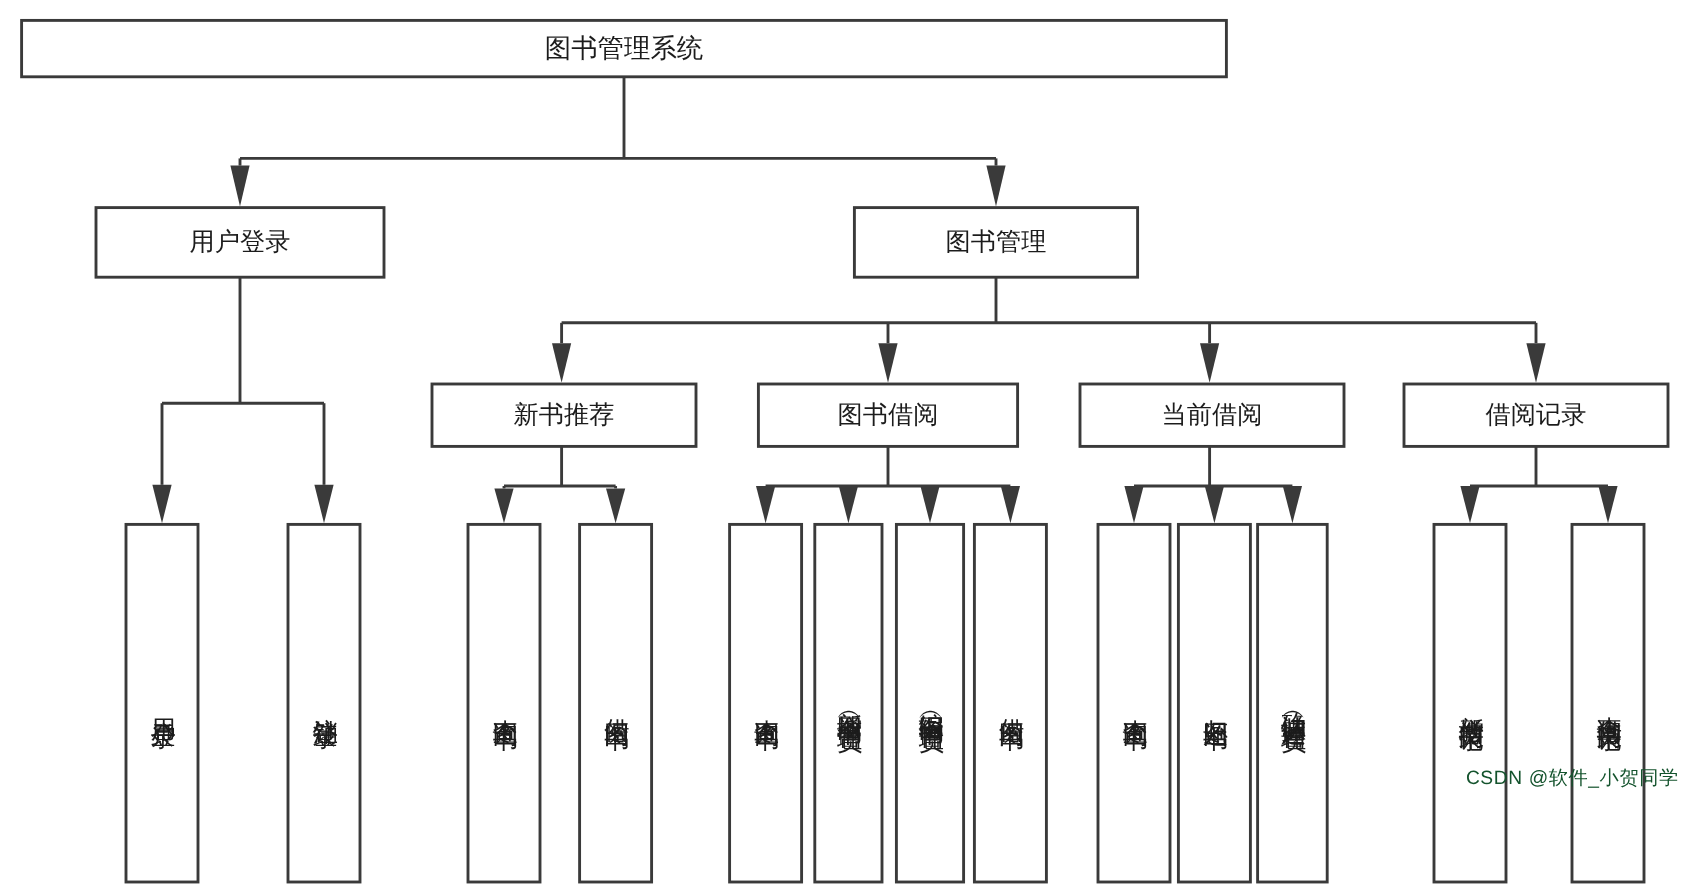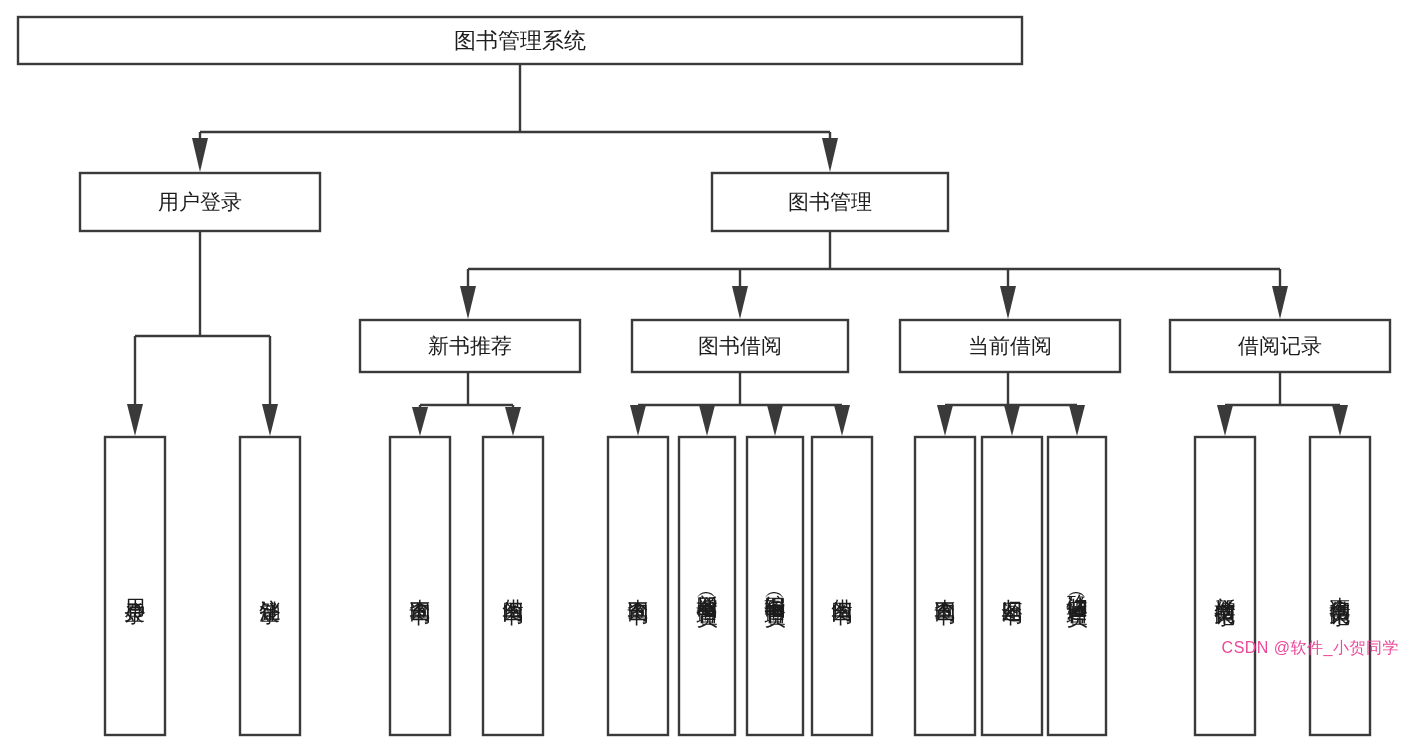--- a/index.html
+++ b/index.html
@@ -72,21 +72,21 @@
     white-space: nowrap;
     pointer-events: none;
     user-select: none;
   }
   #watermark {
     position: absolute;
     right: 6px;
     bottom: 4px;
     font-family: "Liberation Sans", "DejaVu Sans", sans-serif;
     font-size: 16px;
-    color: #ec4899;
+    color: #14532d;
     letter-spacing: 0.5px;
     white-space: nowrap;
   }
 </style>
 </head>
 <body>
 
 <div id="diagram-root">
 
   <svg id="diagram-svg" viewBox="0 0 1405 747">

